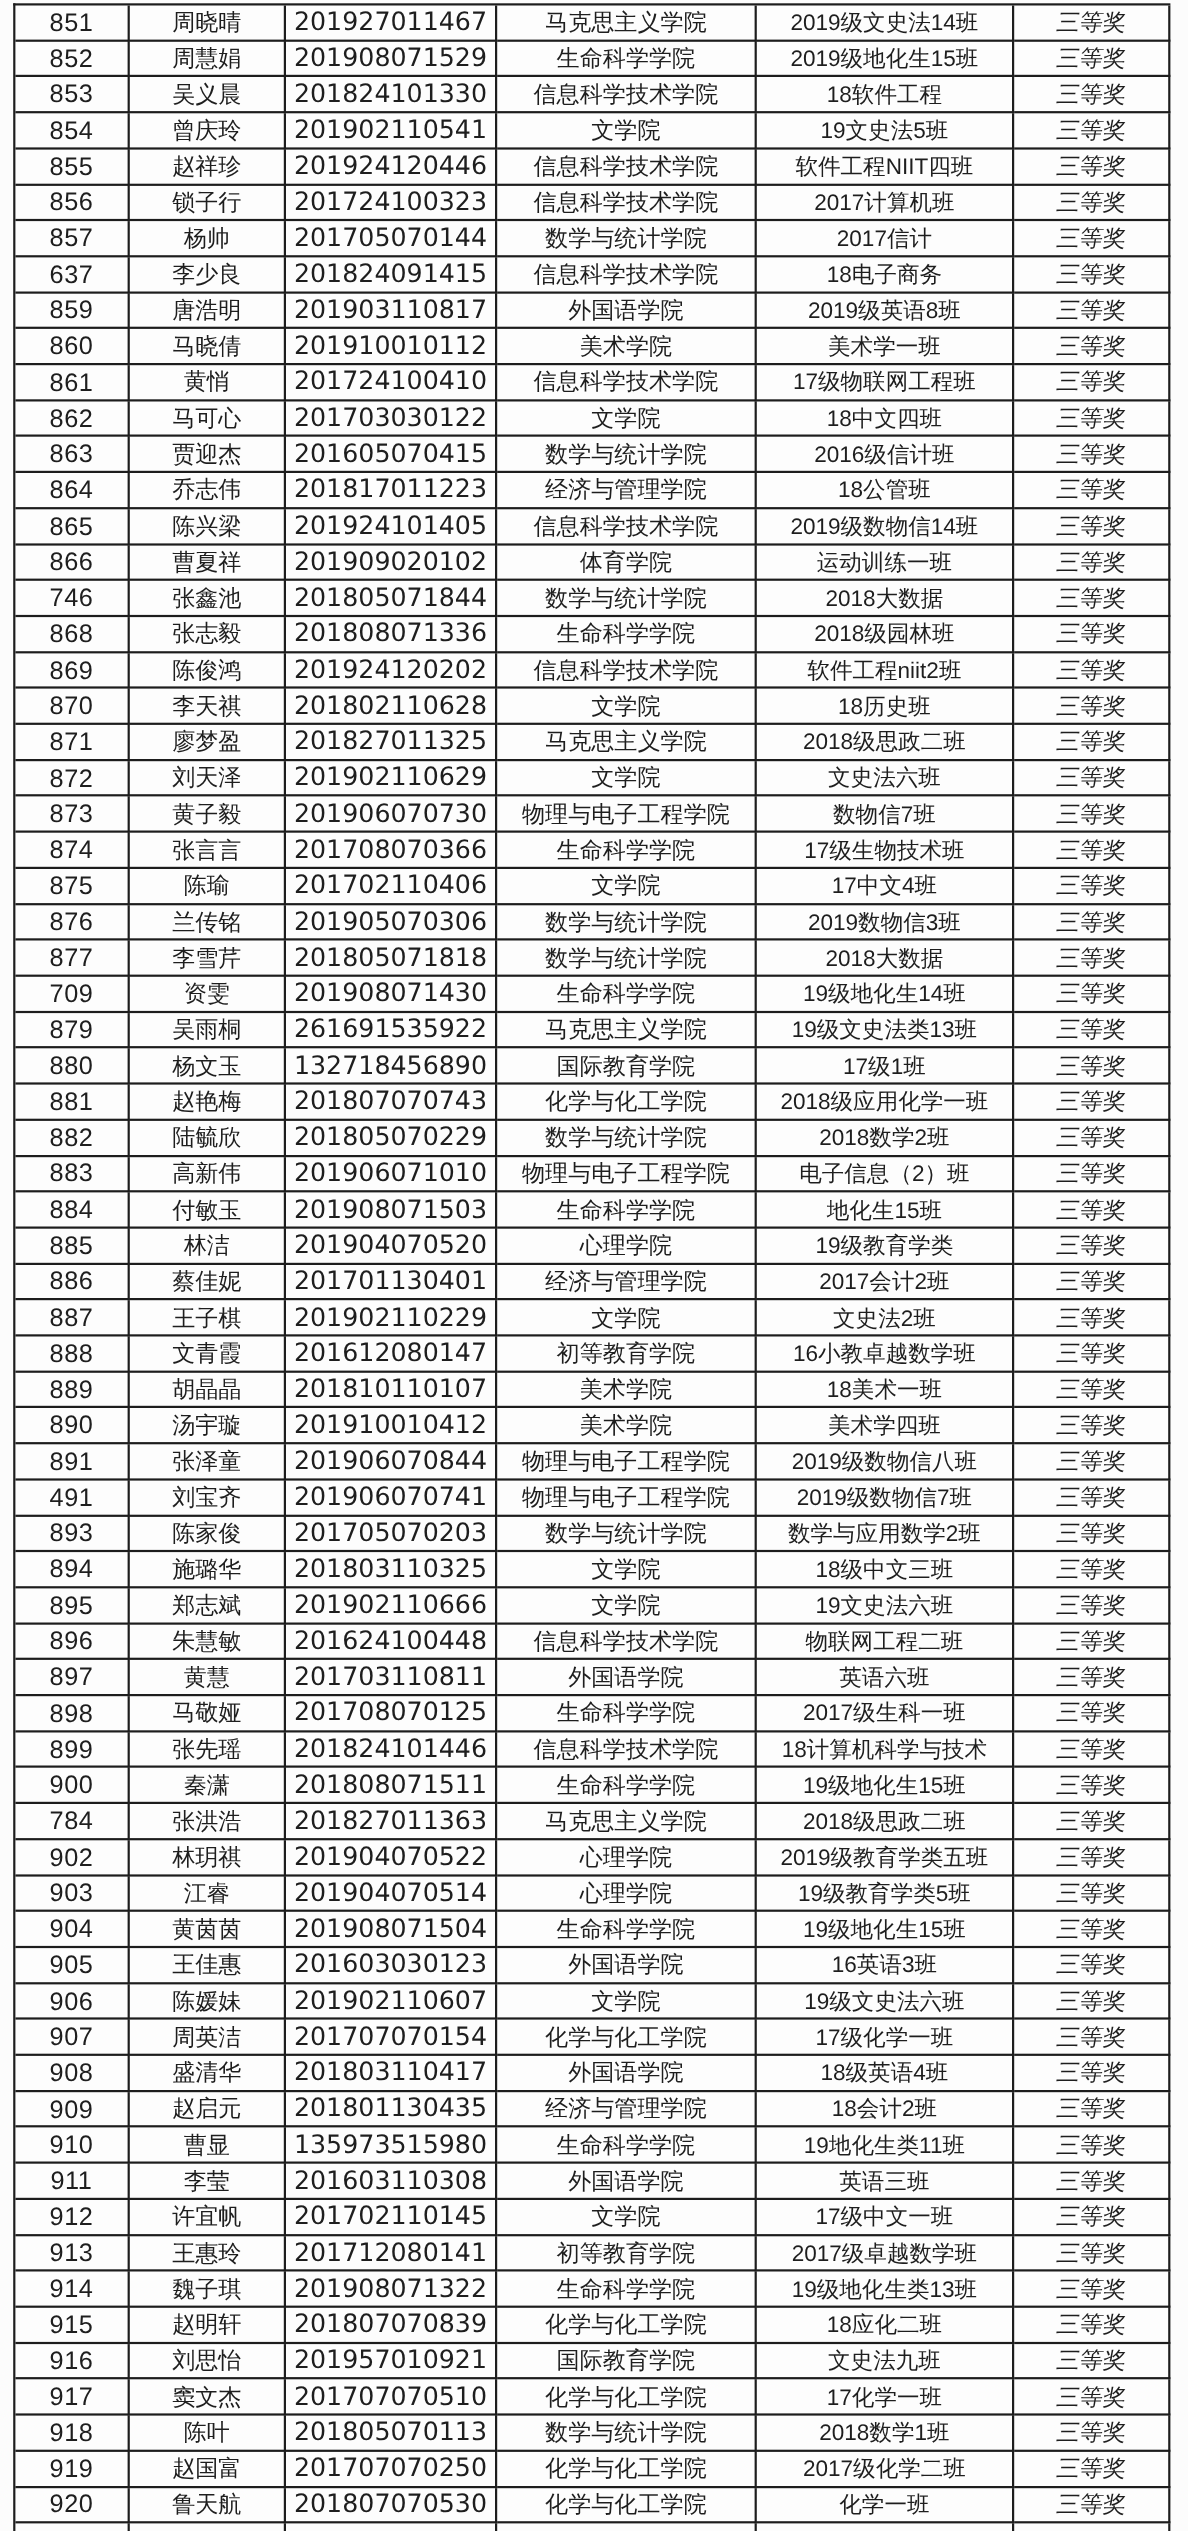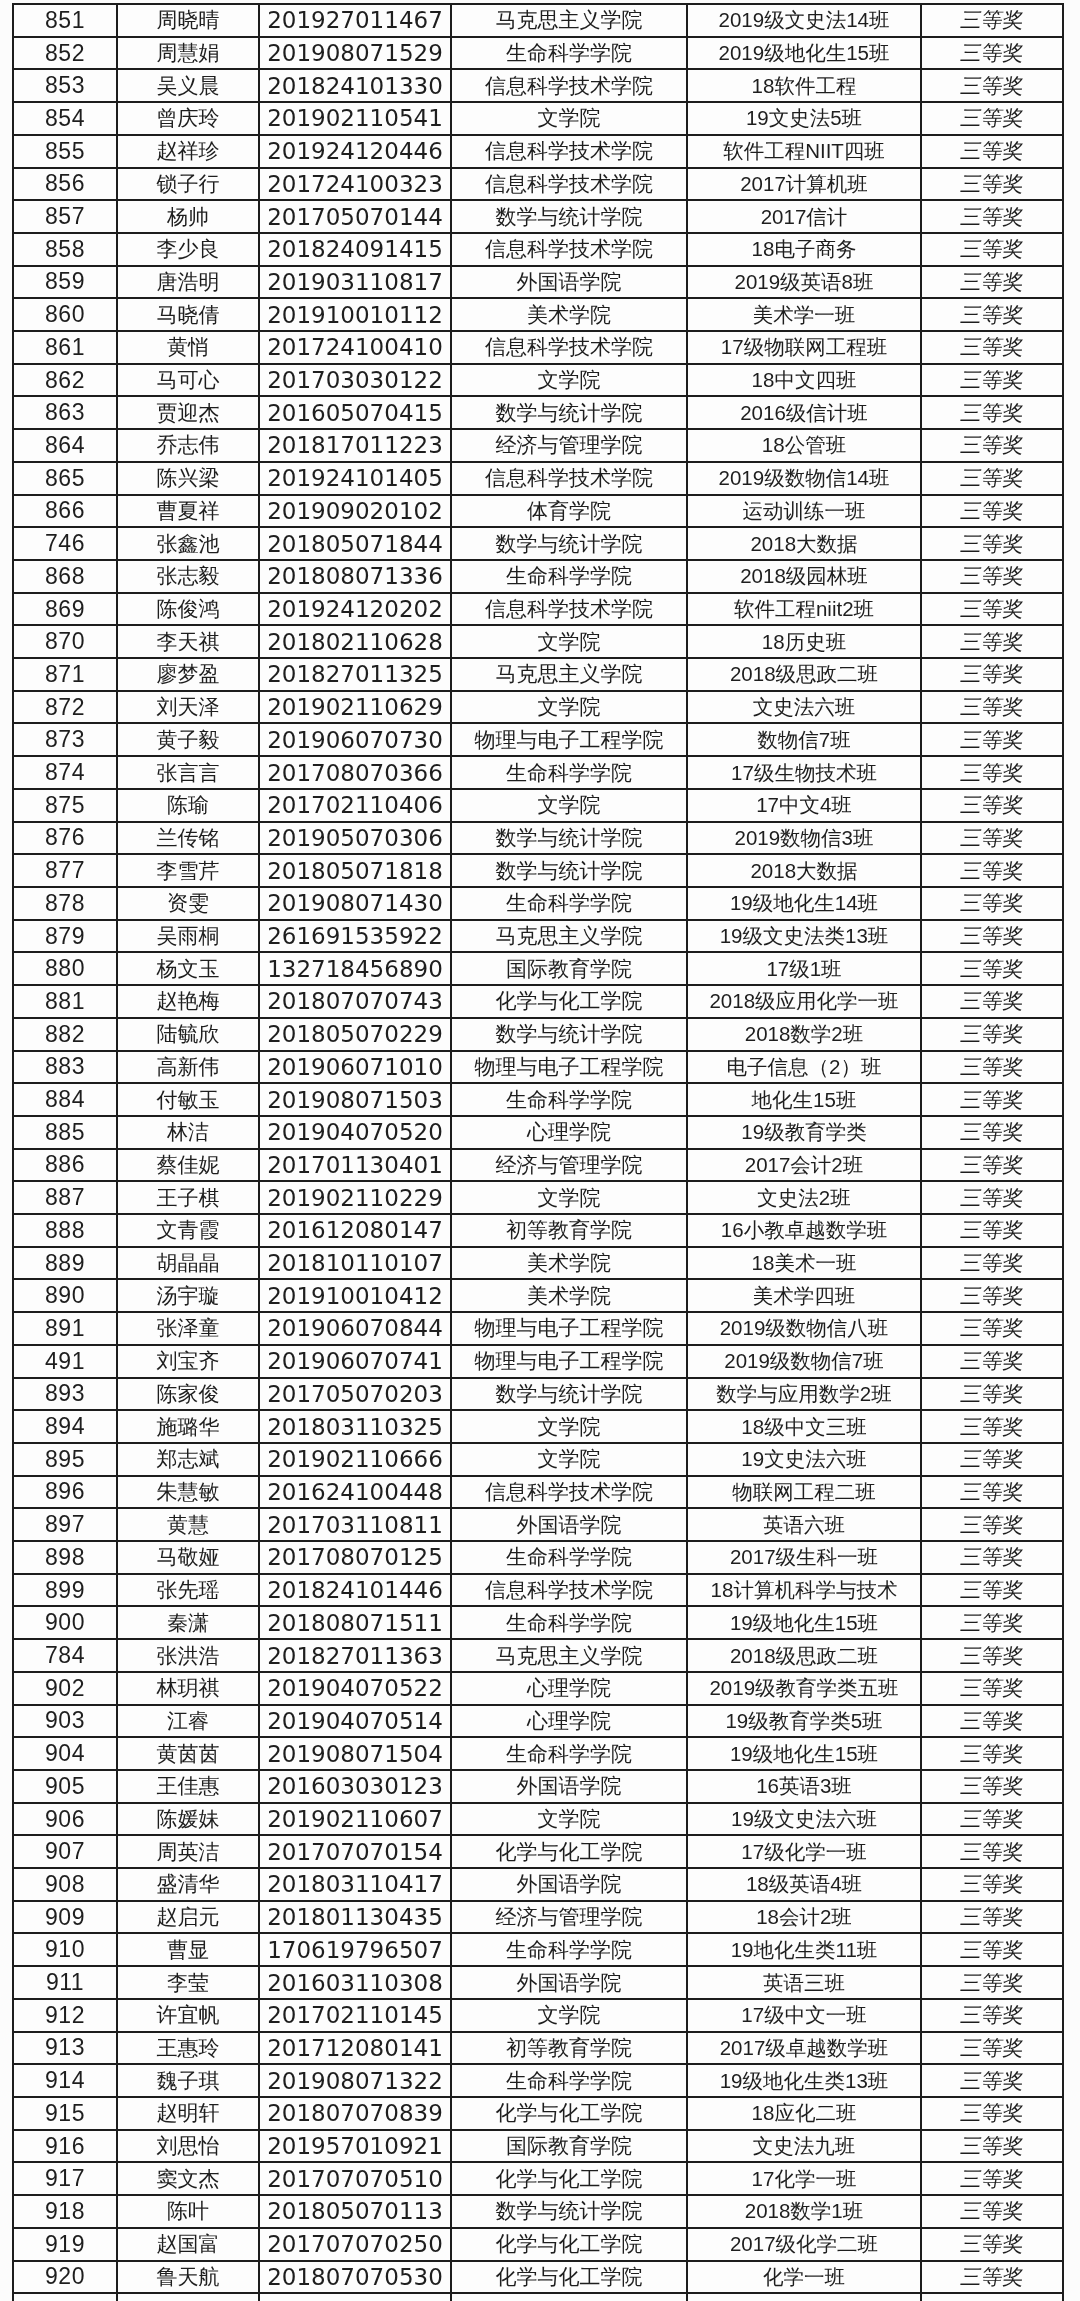--- a/index.html
+++ b/index.html
@@ -107,21 +107,21 @@
         <span class="award-text">三等奖</span>
       </div>
       <div class="cell c-index">857</div>
       <div class="cell c-name">杨帅</div>
       <div class="cell c-sid">201705070144</div>
       <div class="cell c-college">数学与统计学院</div>
       <div class="cell c-class">2017信计</div>
       <div class="cell c-award">
         <span class="award-text">三等奖</span>
       </div>
-      <div class="cell c-index">858</div>
+      <div class="cell c-index">637</div>
       <div class="cell c-name">李少良</div>
       <div class="cell c-sid">201824091415</div>
       <div class="cell c-college">信息科学技术学院</div>
       <div class="cell c-class">18电子商务</div>
       <div class="cell c-award">
         <span class="award-text">三等奖</span>
       </div>
       <div class="cell c-index">859</div>
       <div class="cell c-name">唐浩明</div>
       <div class="cell c-sid">201903110817</div>
@@ -267,21 +267,21 @@
         <span class="award-text">三等奖</span>
       </div>
       <div class="cell c-index">877</div>
       <div class="cell c-name">李雪芹</div>
       <div class="cell c-sid">201805071818</div>
       <div class="cell c-college">数学与统计学院</div>
       <div class="cell c-class">2018大数据</div>
       <div class="cell c-award">
         <span class="award-text">三等奖</span>
       </div>
-      <div class="cell c-index">878</div>
+      <div class="cell c-index">709</div>
       <div class="cell c-name">资雯</div>
       <div class="cell c-sid">201908071430</div>
       <div class="cell c-college">生命科学学院</div>
       <div class="cell c-class">19级地化生14班</div>
       <div class="cell c-award">
         <span class="award-text">三等奖</span>
       </div>
       <div class="cell c-index">879</div>
       <div class="cell c-name">吴雨桐</div>
       <div class="cell c-sid">261691535922</div>
@@ -525,21 +525,21 @@
       <div class="cell c-index">909</div>
       <div class="cell c-name">赵启元</div>
       <div class="cell c-sid">201801130435</div>
       <div class="cell c-college">经济与管理学院</div>
       <div class="cell c-class">18会计2班</div>
       <div class="cell c-award">
         <span class="award-text">三等奖</span>
       </div>
       <div class="cell c-index">910</div>
       <div class="cell c-name">曹显</div>
-      <div class="cell c-sid">170619796507</div>
+      <div class="cell c-sid">135973515980</div>
       <div class="cell c-college">生命科学学院</div>
       <div class="cell c-class">19地化生类11班</div>
       <div class="cell c-award">
         <span class="award-text">三等奖</span>
       </div>
       <div class="cell c-index">911</div>
       <div class="cell c-name">李莹</div>
       <div class="cell c-sid">201603110308</div>
       <div class="cell c-college">外国语学院</div>
       <div class="cell c-class">英语三班</div>

